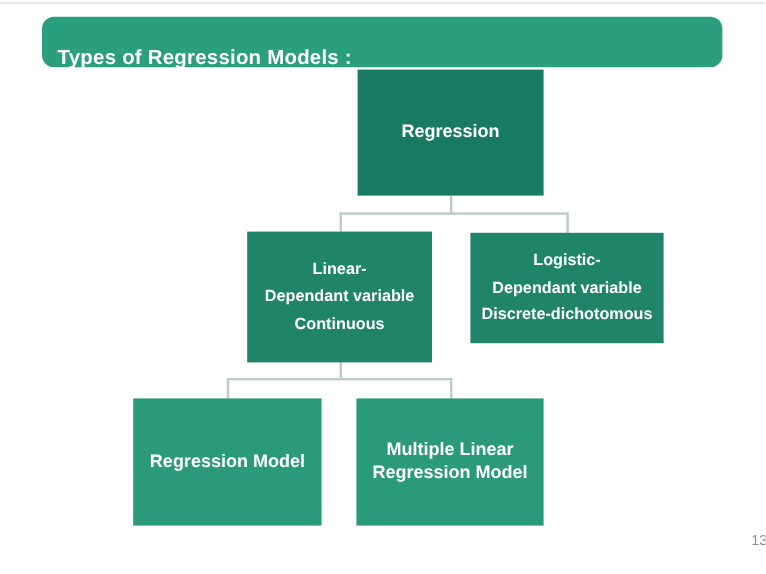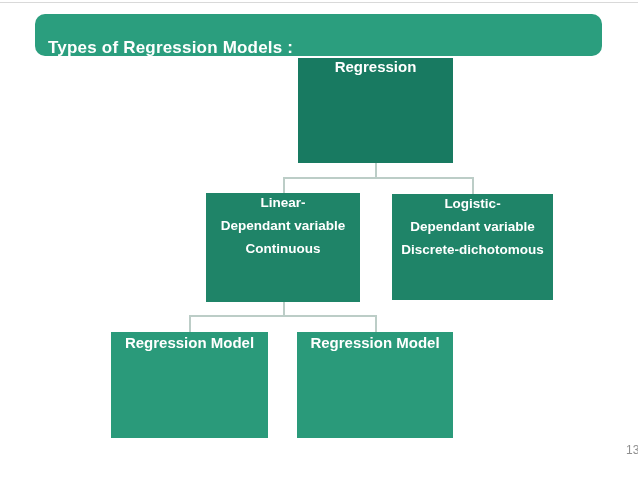--- a/index.html
+++ b/index.html
@@ -45,38 +45,38 @@
     letter-spacing: 0.2px;
     margin-top: 25px;
   }
   .box {
     position: absolute;
     color: var(--text);
     font-weight: bold;
     display: flex;
     flex-direction: column;
     align-items: center;
-    justify-content: flex-start;
+    justify-content: center;
     text-align: center;
     line-height: 1.25;
   }
   .root-box {
     left: 298px; top: 58px;
     width: 155px; height: 105px;
     background: var(--root-box);
     font-size: 15px;
   }
   .level2-box {
     background: var(--level2-box);
     font-size: 13.5px;
     gap: 6px;
     padding: 2px;
   }
   .linear-box  { left: 206px; top: 193px; width: 154px; height: 109px; }
-  .logistic-box{ left: 392px; top: 194px; width: 161px; height: 106px; }
+  .logistic-box{ left: 392px; top: 194px; width: 161px; height: 92px; }
   .level3-box {
     background: var(--level3-box);
     font-size: 15px;
     line-height: 1.25;
     padding: 2px;
   }
   .simple-box   { left: 111px; top: 332px; width: 157px; height: 106px; }
   .multiple-box { left: 297px; top: 332px; width: 156px; height: 106px; }
   .connector { position: absolute; background: var(--connector); }
   .c-v1 { left: 375px; top: 163px; width: 1.5px; height: 15px; }
@@ -129,18 +129,19 @@
     <span>Logistic-</span>
     <span>Dependant variable</span>
     <span>Discrete-dichotomous</span>
   </div>
 
   <div class="box level3-box simple-box">
     <span>Regression Model</span>
   </div>
 
   <div class="box level3-box multiple-box">
+    <span>Multiple Linear</span>
     <span>Regression Model</span>
   </div>
 
   <div class="page-number">13</div>
 
 </div>
 
 </body></html>

